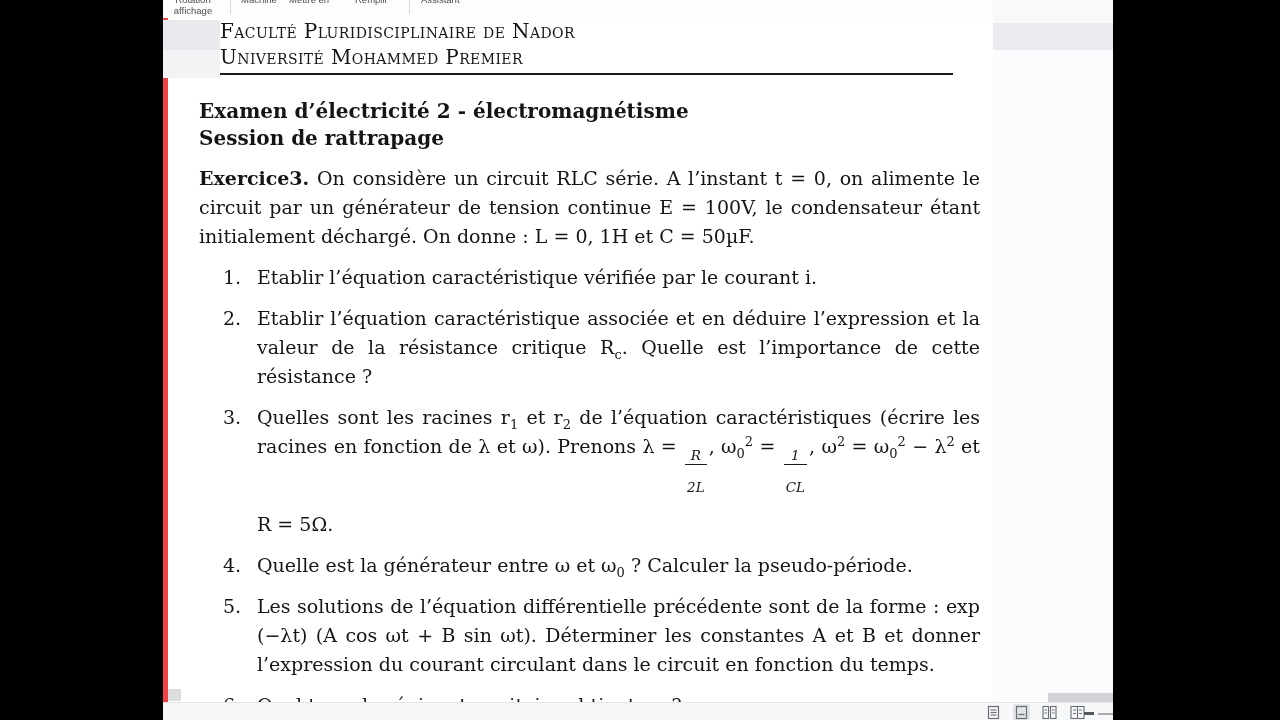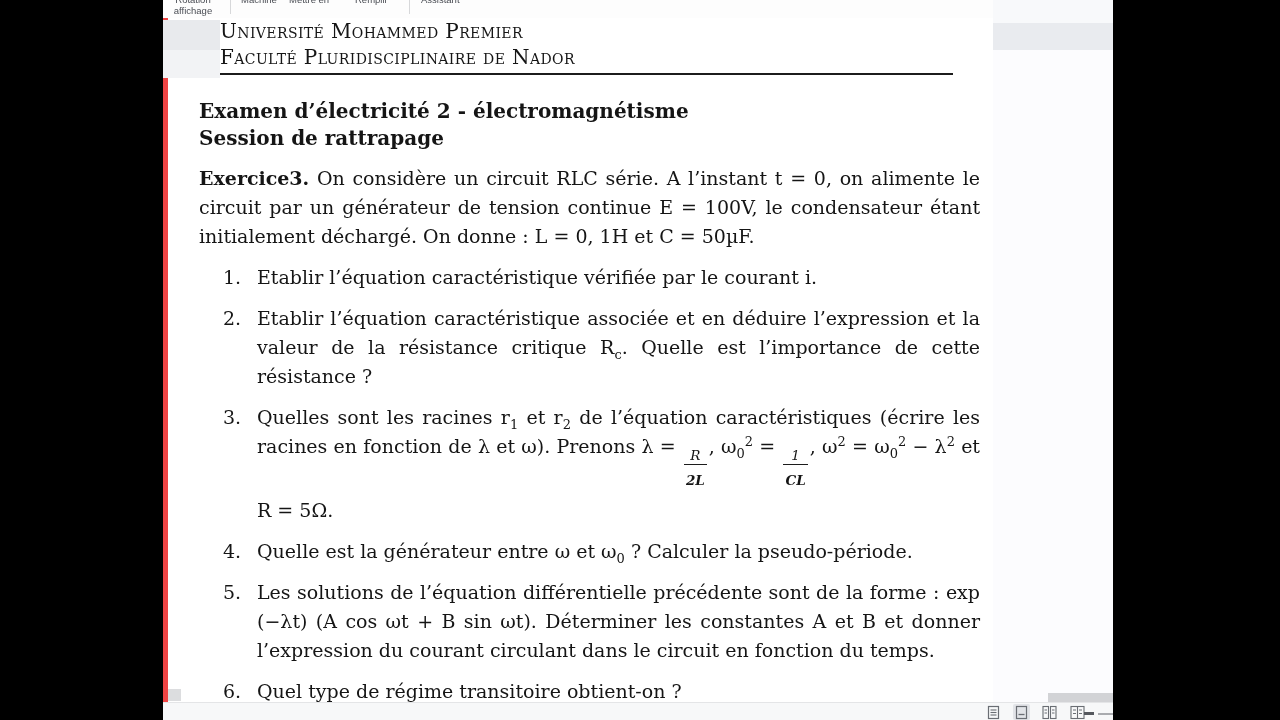--- a/index.html
+++ b/index.html
@@ -46,21 +46,21 @@
   .item { display:flex; margin-top:12px; }
   .item .num { flex:0 0 34px; margin-left:24px; }
   .item .body { flex:1; text-align:justify; hyphens:auto; }
 
   .b { font-weight:bold; }
   .i { }
   .sub { vertical-align:sub; font-size:13px; line-height:0; }
   .sup { vertical-align:super; font-size:13px; line-height:0; }
   .frac { display:inline-flex; flex-direction:column; text-align:center; vertical-align:-0.55em;
           font-size:13.5px; line-height:1.15; font-style:italic; margin:0 2px; }
-  .fd { border-top:1.5px solid #1c1c1c; padding:8px 2px;font-weight:bold; }
+  .fd { border-top:1.5px solid #1c1c1c; padding:15px 2px; }
 
   
   .statusbar { position:absolute; left:0; bottom:0; width:950px; height:18px; background:#f7f8f9;
                border-top:1px solid #e4e5e7; z-index:7; }
   .view-icons { position:absolute; left:822px; top:1px; display:flex; gap:11px; align-items:center; height:16px; }
   .vicon { display:inline-flex; align-items:center; justify-content:center; width:17px; height:16px; border-radius:2px; cursor:pointer; }
   .vicon.sel { background:#e2e4e8; }
   .zoom-minus { position:absolute; left:921px; top:9px; width:10px; height:3px; background:#55585e; cursor:pointer; }
   .zoom-track { position:absolute; left:935px; top:10px; width:15px; height:2px; background:#a9abaf; cursor:pointer; }
 </style>
@@ -84,22 +84,22 @@
     </div>
 
     <div class="left-block1"></div>
     <div class="left-block2"></div>
 
     <div class="page">
       <div class="doc">
 
         <div class="hdr">
           <div class="hdr-left">
+            <div>Faculté Pluridisciplinaire de Nador</div>
             <div>Université Mohammed Premier</div>
-            <div>Faculté Pluridisciplinaire de Nador</div>
           </div>
         </div>
         <div class="rule"></div>
 
         <div class="title">
           <div>Examen d’électricité 2 - électromagnétisme</div>
           <div>Session de rattrapage</div>
         </div>
 
         <p class="intro"><span class="b">Exercice3.</span><span>   On considère un circuit </span><span class="i">RLC</span><span> série. A l’instant </span><span class="i">t</span><span> = 0, on alimente le circuit par un générateur de tension continue </span><span class="i">E</span><span> = 100</span><span class="i">V</span><span>, le condensateur étant initialement déchargé. On donne : </span><span class="i">L</span><span> = 0, 1</span><span class="i">H</span><span> et </span><span class="i">C</span><span> = 50</span><span class="i">µF</span><span>.</span></p>

